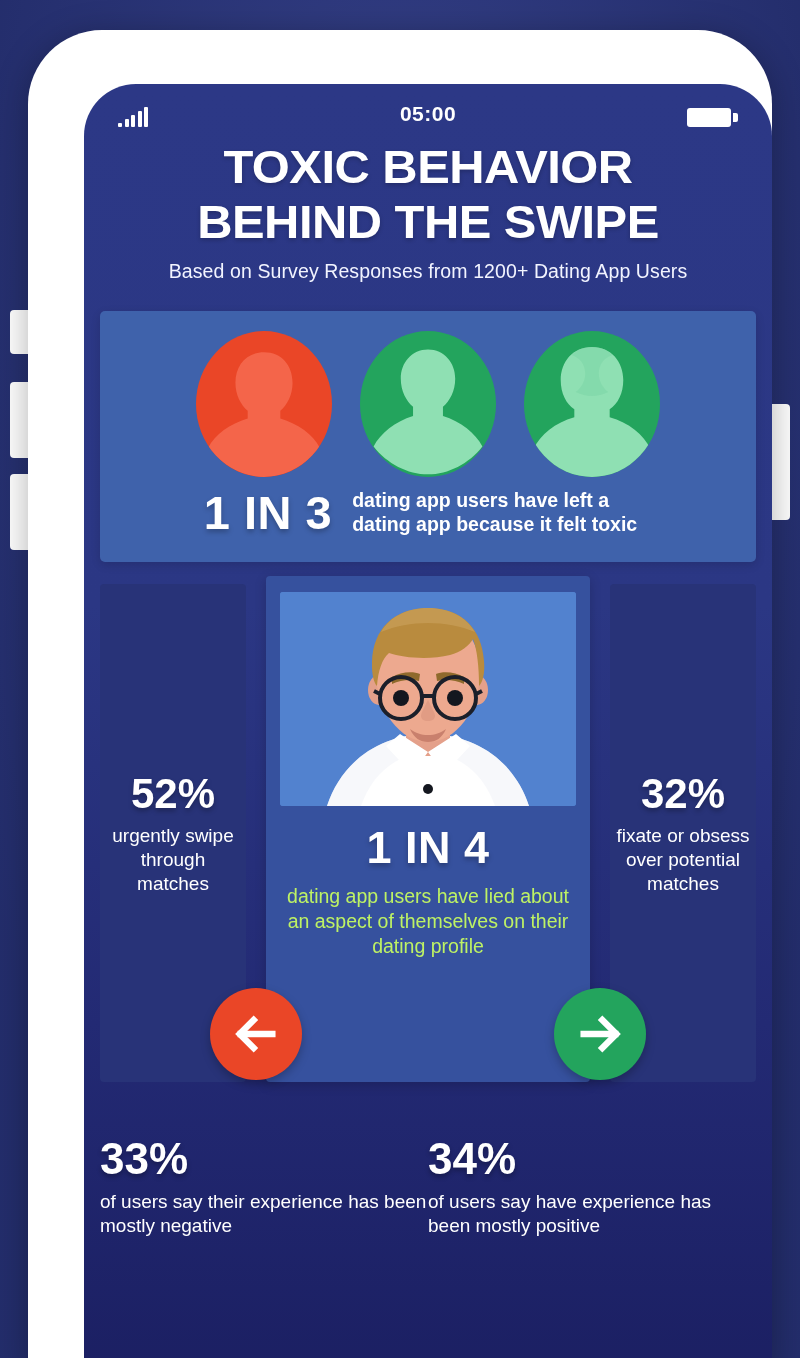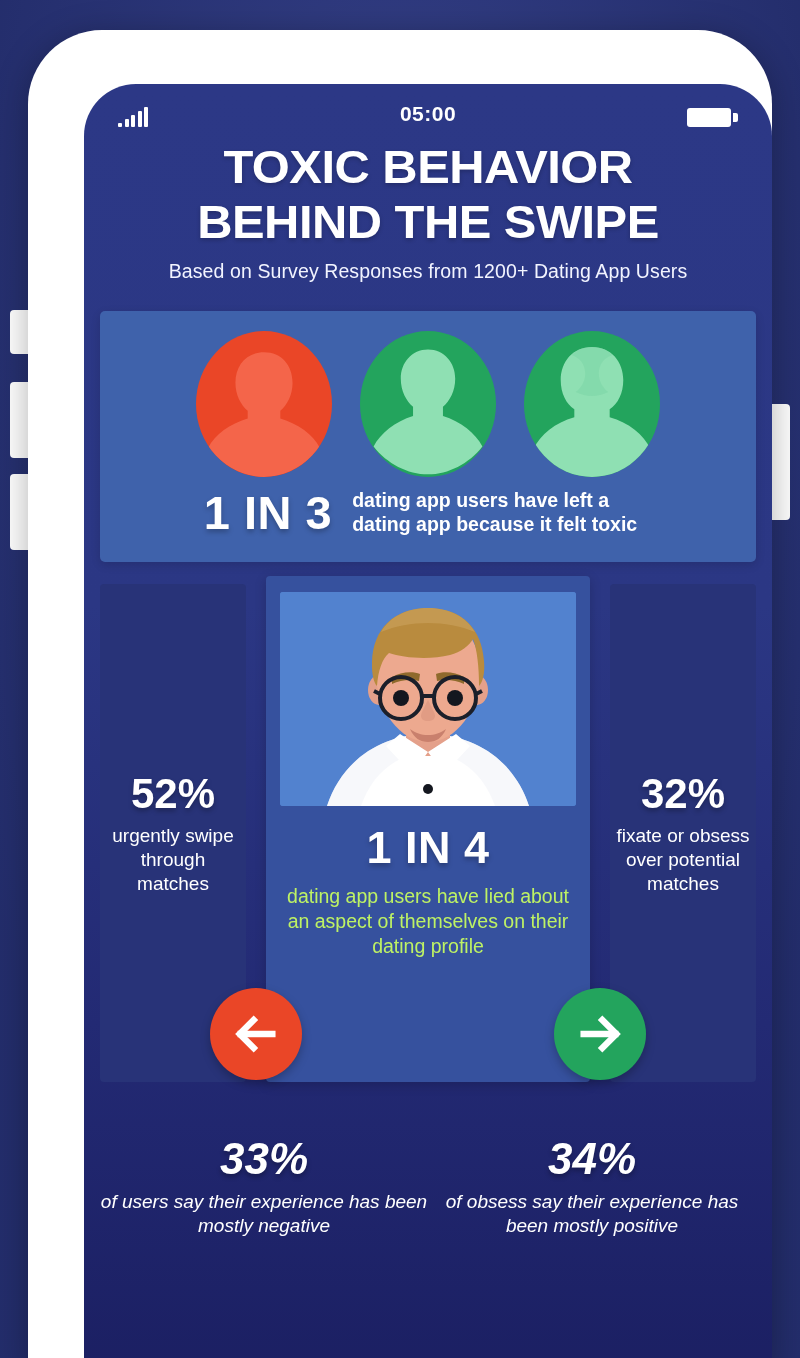--- a/index.html
+++ b/index.html
@@ -139,21 +139,21 @@
     position:absolute;width:92px;height:92px;border-radius:50%;
     display:flex;align-items:center;justify-content:center;
     box-shadow:0 4px 10px rgba(0,0,0,.25);
   }
   .circle.left{left:110px;background:#ea4627;}
   .circle.right{right:110px;background:#23a45d;}
   .circle svg{width:56px;height:56px;}
 
   
   .bottom{
-    margin:52px 16px 0 16px;display:flex;text-align:center;font-style:italic;
+    margin:52px 16px 0 16px;display:flex;text-align:left;
   }
   .bstat{flex:1;}
   .bstat .pct{
     color:#fff;font-size:44px;font-weight:700;letter-spacing:0;
     text-shadow:0 3px 5px rgba(0,0,0,.3);
   }
   .bstat .lbl{color:#fff;font-size:19px;line-height:1.28;margin-top:6px;font-weight:500;}
 </style>
 </head>
 <body>
@@ -293,19 +293,19 @@
 
       </div>
 
       <div class="bottom">
         <div class="bstat">
           <div class="pct">33%</div>
           <div class="lbl">of users say their experience has been mostly negative</div>
         </div>
         <div class="bstat">
           <div class="pct">34%</div>
-          <div class="lbl">of obsess say their experience has been mostly positive</div>
+          <div class="lbl">of users say have experience has been mostly positive</div>
         </div>
       </div>
 
     </div>
   </div>
 </div>
 
 </body></html>

